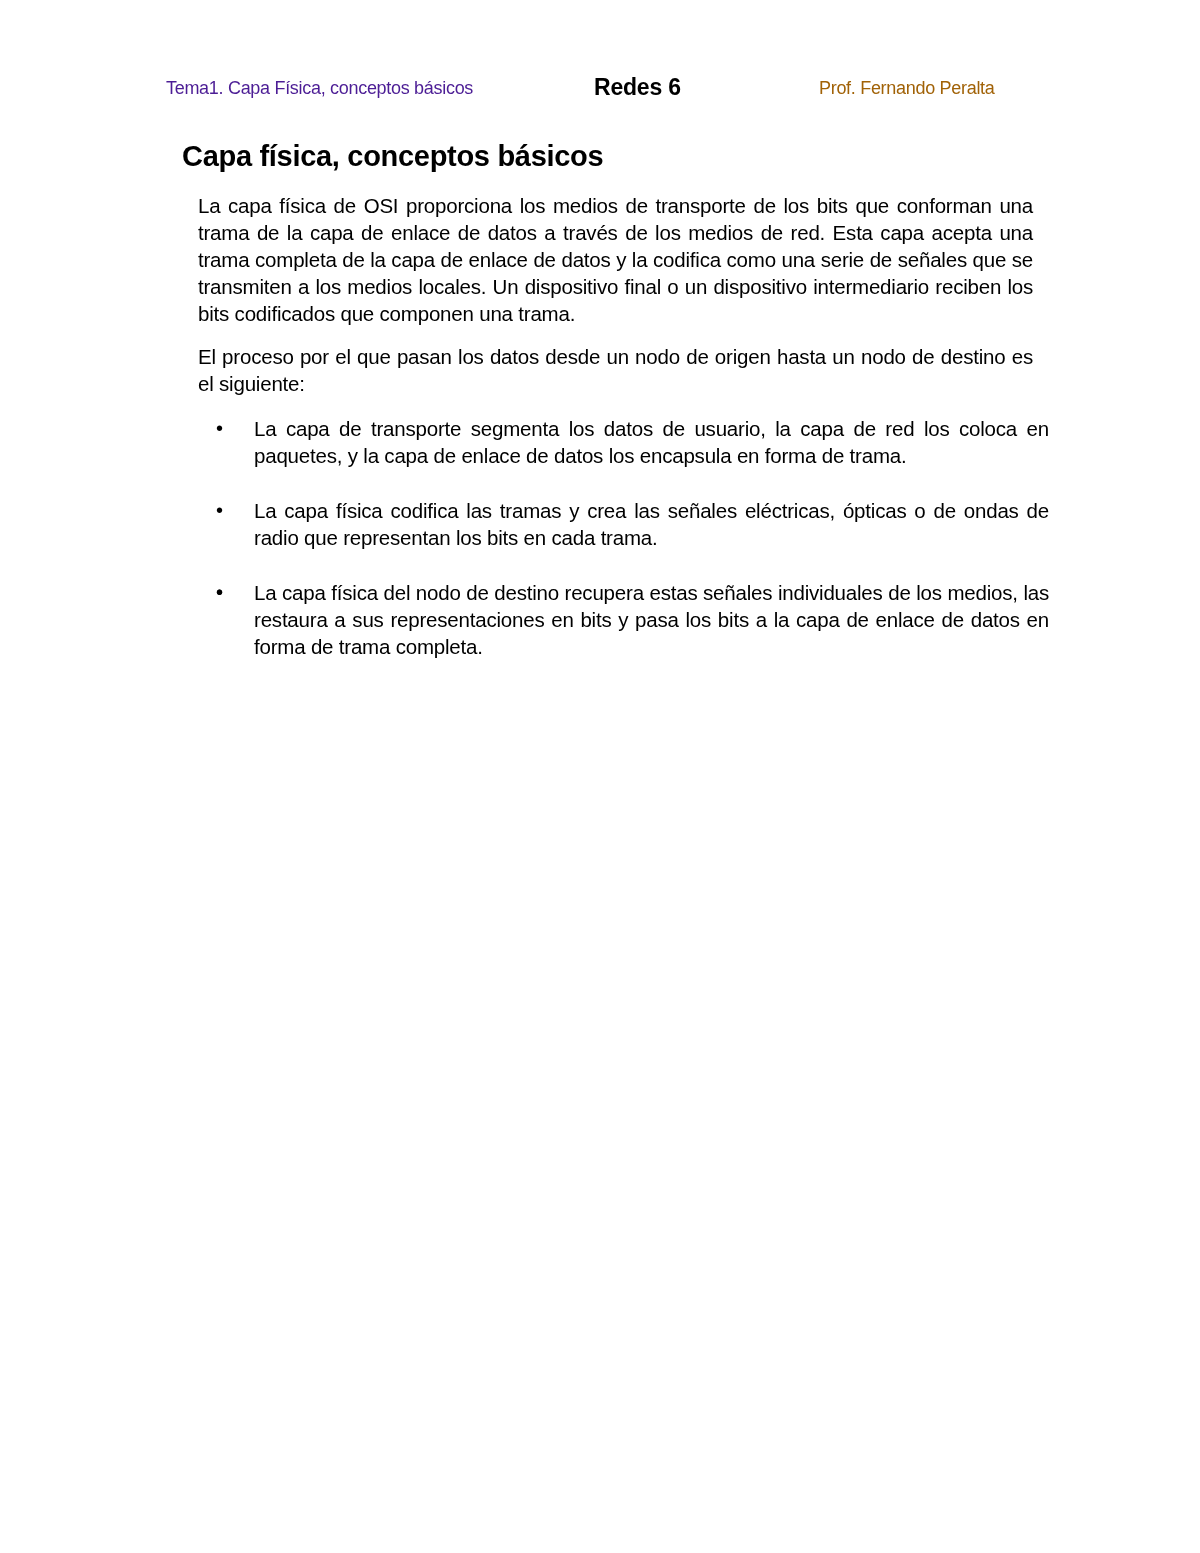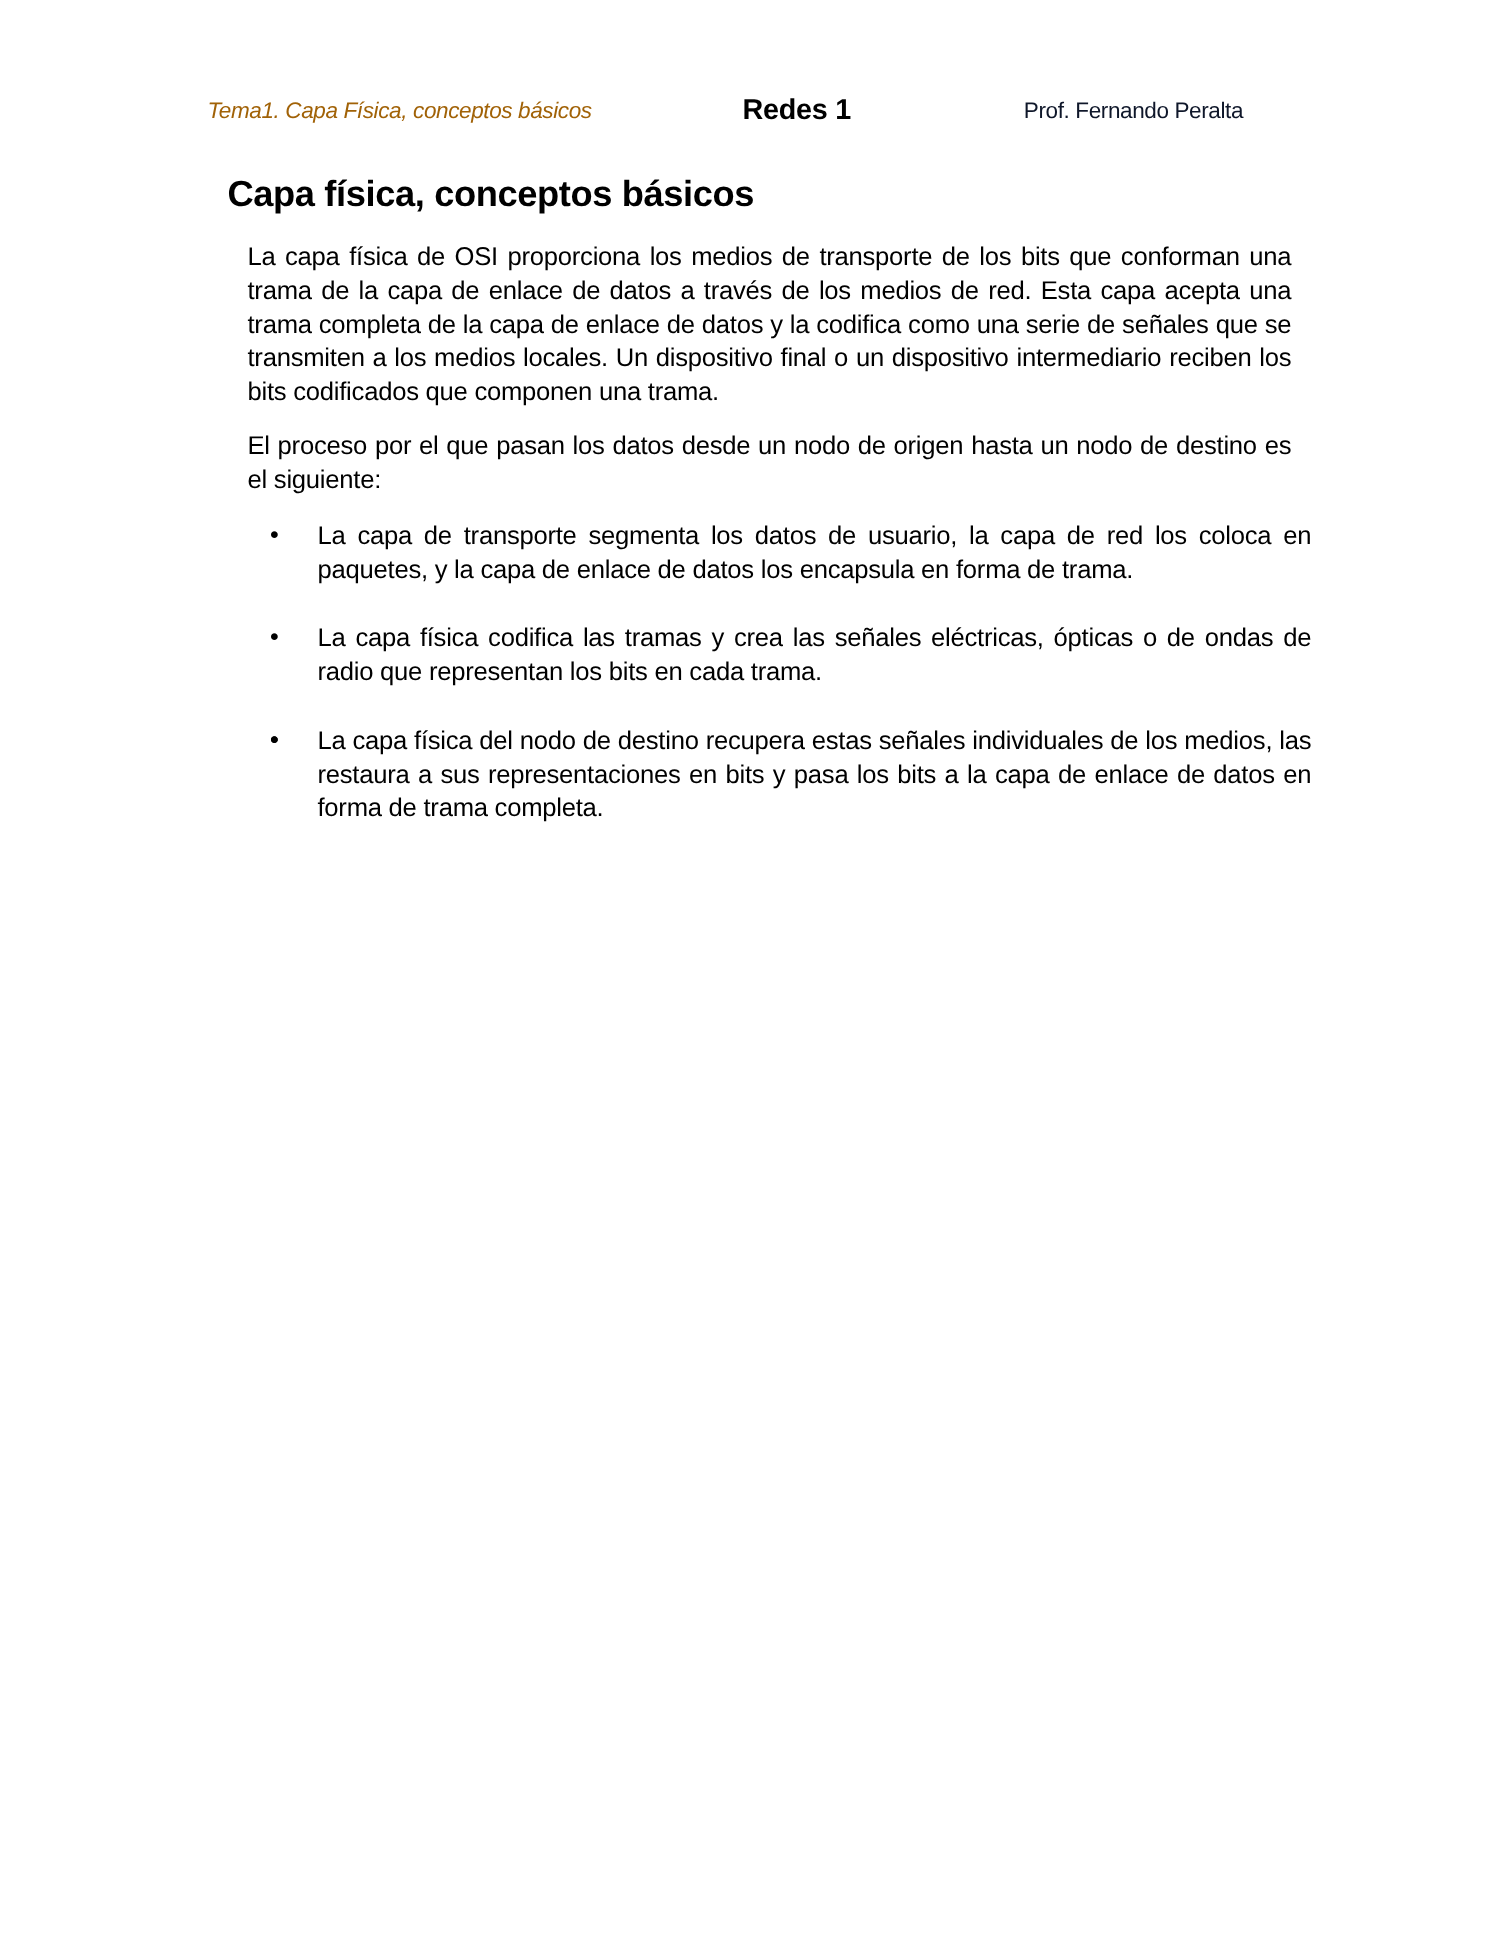--- a/index.html
+++ b/index.html
@@ -1,33 +1,33 @@
 <!DOCTYPE html>
 <html><head>
   <meta charset="utf-8">
   <style>
     html, body { margin: 0; padding: 0; background: #ffffff; }
     body { width: 1200px; height: 1553px; position: relative; overflow: hidden; color: #000; }
     .header { position: absolute; top: 74px; left: 166px; width: 860px; height: 30px; font-family: "Liberation Sans", sans-serif; }
-    .hdr-left { position: absolute; left: 0; top: 4px; font-size: 18px; letter-spacing: -0.3px; color: #a16207; font-style: italic; }
+    .hdr-left { position: absolute; left: 0; top: 4px; font-size: 18px; letter-spacing: -0.3px; color: #4c1d95; }
     .hdr-center { position: absolute; left: 428px; top: 0; font-size: 23px; font-weight: bold; letter-spacing: -0.2px; }
-    .hdr-right { position: absolute; left: 653px; top: 4px; font-size: 18px; letter-spacing: -0.3px; color: #0f172a; }
+    .hdr-right { position: absolute; left: 653px; top: 4px; font-size: 18px; letter-spacing: -0.3px; color: #a16207; }
     .content { position: absolute; top: 136px; left: 182px; width: 867px; font-family: "Liberation Sans", sans-serif; }
     h1 { margin: 0 0 14px 0; font-size: 29px; font-weight: bold; letter-spacing: -0.3px; line-height: 40px; }
     p { margin: 16px; font-size: 20.5px; line-height: 27px; text-align: justify; letter-spacing: -0.2px; }
     ul { list-style: none; margin: 18px 0 0 0; padding: 0; }
     li { position: relative; padding-left: 72px; font-size: 20.5px; line-height: 27px; text-align: justify; letter-spacing: -0.2px; margin-bottom: 28px; }
     .bullet { position: absolute; left: 34px; top: 0; font-size: 20px; }
   </style>
 </head>
 <body>
 
 <div class="header">
   <span class="hdr-left">Tema1. Capa Física, conceptos básicos</span>
-  <span class="hdr-center">Redes 1</span>
+  <span class="hdr-center">Redes 6</span>
   <span class="hdr-right">Prof. Fernando Peralta</span>
 </div>
 
 <div class="content">
   <h1>Capa física, conceptos básicos</h1>
   <p>La capa física de OSI proporciona los medios de transporte de los bits que conforman una trama de la capa de enlace de datos a través de los medios de red. Esta capa acepta una trama completa de la capa de enlace de datos y la codifica como una serie de señales que se transmiten a los medios locales. Un dispositivo final o un dispositivo intermediario reciben los bits codificados que componen una trama.</p>
   <p>El proceso por el que pasan los datos desde un nodo de origen hasta un nodo de destino es el siguiente:</p>
   <ul>
     <li>
       <span class="bullet">•</span>

